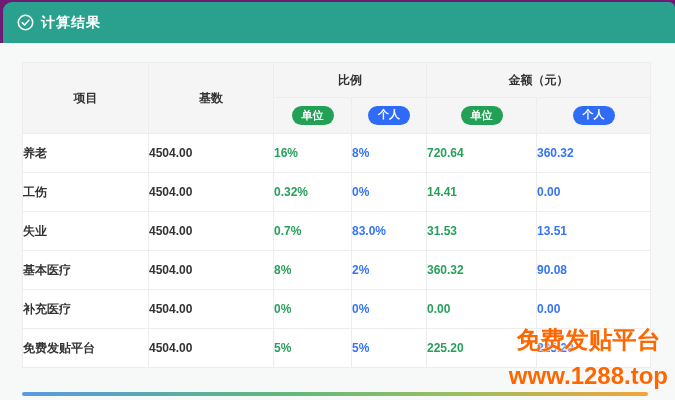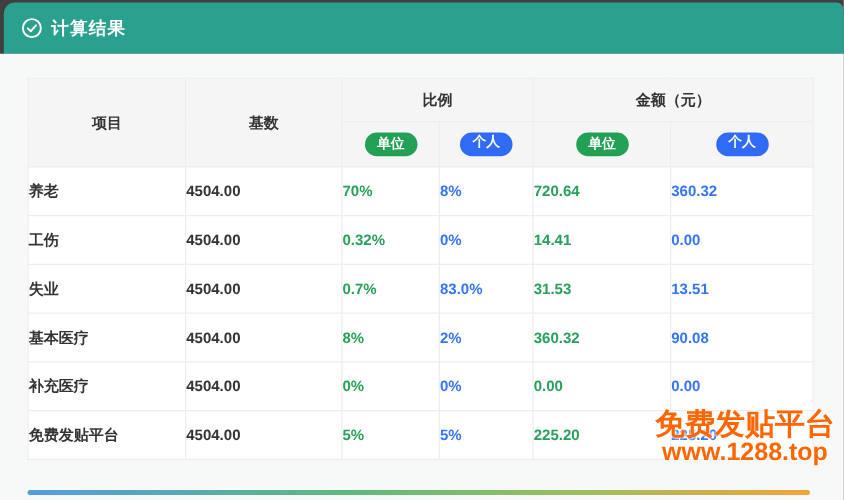--- a/index.html
+++ b/index.html
@@ -5,21 +5,21 @@
   * { margin:0; padding:0; box-sizing:border-box; }
   html,body { width:675px; height:400px; }
   body {
     font-family:"Liberation Sans","DejaVu Sans",sans-serif;
     background:#ffffff;
     overflow:hidden;
   }
   .page {
     position:relative;
     width:675px; height:400px;
-    background:#404040;
+    background:#701a75;
   }
   
   .panel-header {
     position:absolute; left:3px; right:0; top:2px; height:41px;
     background:#2aa18f;
     border-radius:9px 6px 0 0;
     display:flex; align-items:center;
     padding-left:14px;
     box-shadow:0 1px 2px rgba(0,0,0,.15);
   }
@@ -81,21 +81,21 @@
     position:absolute; right:7px; top:328px;
     text-align:center;
     color:#ff6600;
     font-weight:700;
     z-index:5;
     pointer-events:none;
     text-shadow:0 0 2px #ffffff,0 0 3px #ffffff;
     line-height:1.0;
   }
   .wm1 { font-size:24px; letter-spacing:0px; }
-  .wm2 { font-size:20px; margin-top:0; letter-spacing:0px; }
+  .wm2 { font-size:24px; margin-top:12px; letter-spacing:0px; }
 </style>
 </head>
 <body>
 
 <div class="page">
 
   <div class="panel-header">
     <span class="hicon">
       <svg width="17" height="17" viewBox="0 0 17 17">
         <circle cx="8.5" cy="8.5" r="7.2" fill="none" stroke="#ffffff" stroke-width="1.5"></circle>
@@ -134,21 +134,21 @@
           </th>
           <th>
             <span class="pill blue">个人</span>
           </th>
         </tr>
       </thead>
       <tbody id="table-body">
           <tr>
     <td class="c-item">养老</td>
     <td class="c-base">4504.00</td>
-    <td class="c-green">70%</td>
+    <td class="c-green">16%</td>
     <td class="c-blue">8%</td>
     <td class="c-green">720.64</td>
     <td class="c-blue">360.32</td>
   </tr>
           <tr>
     <td class="c-item">工伤</td>
     <td class="c-base">4504.00</td>
     <td class="c-green">0.32%</td>
     <td class="c-blue">0%</td>
     <td class="c-green">14.41</td>

